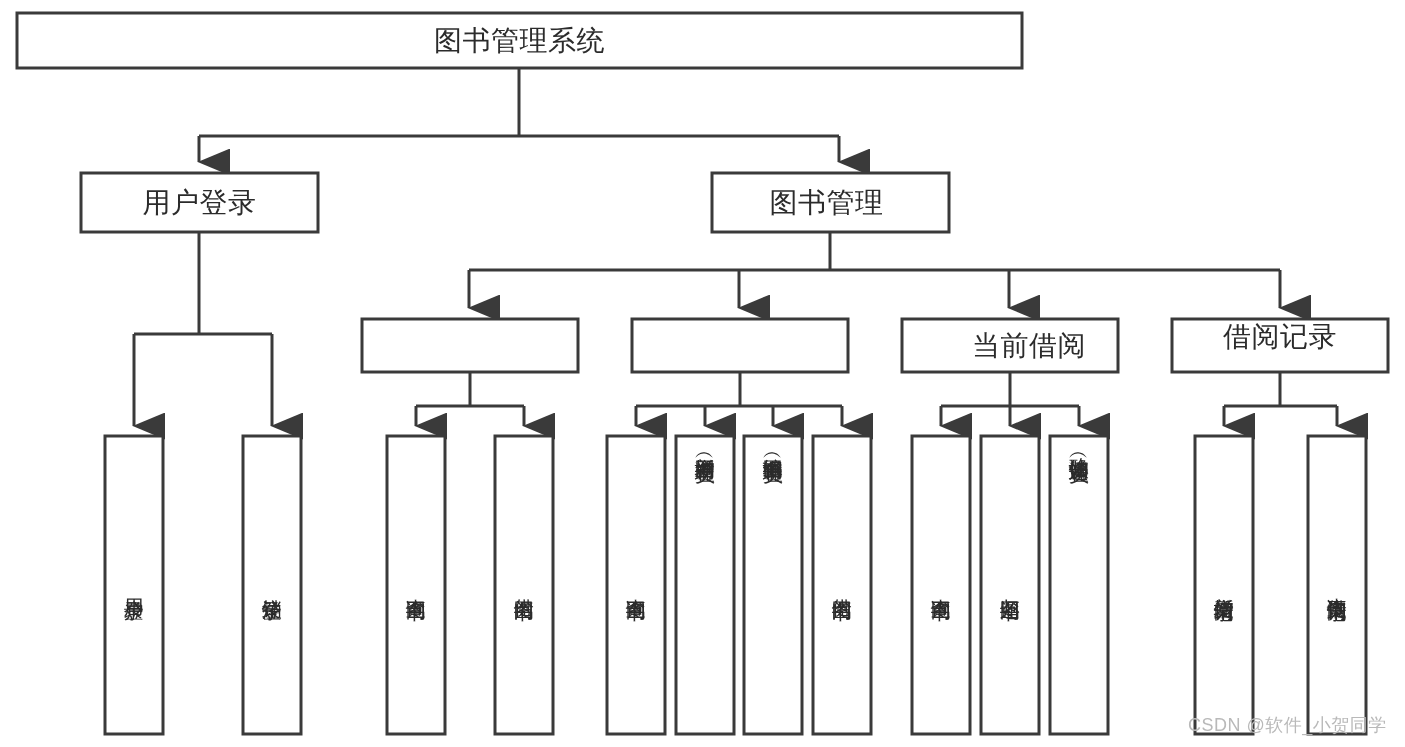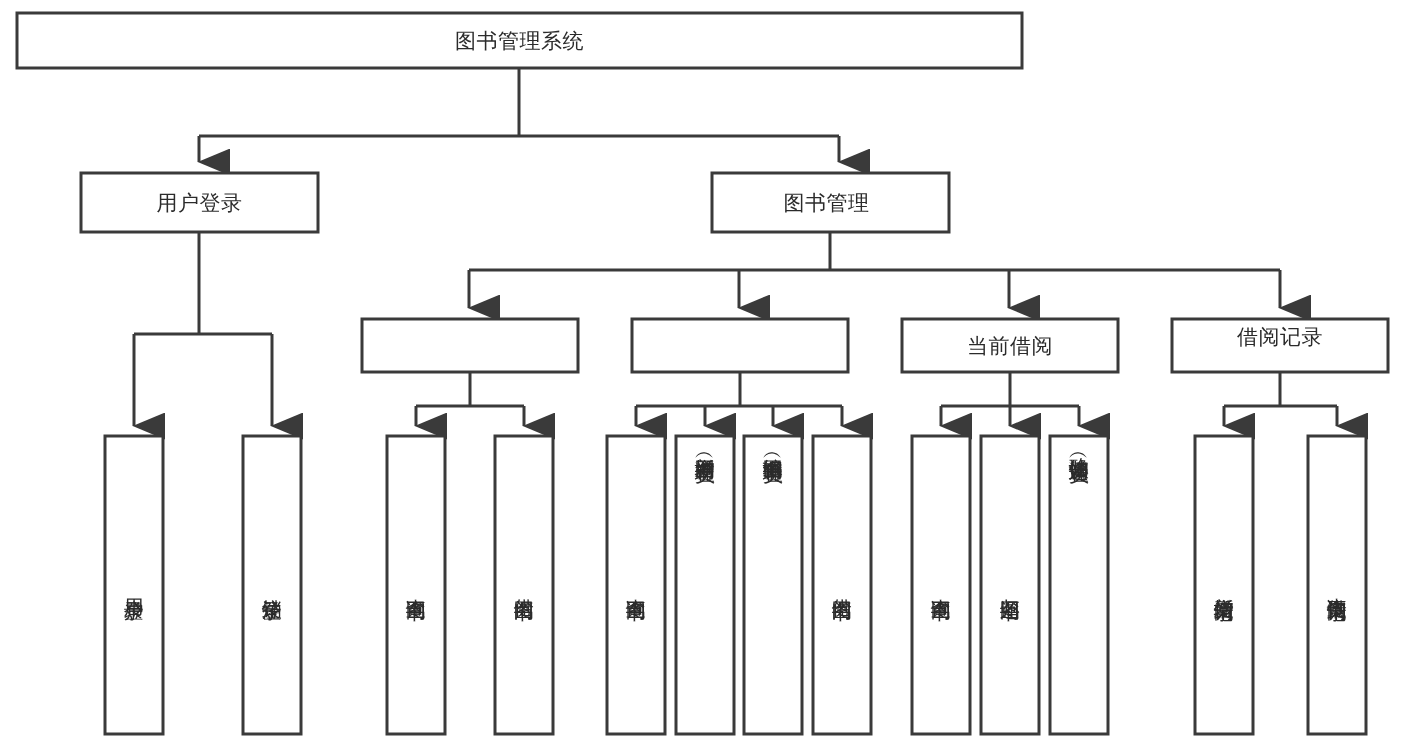--- a/index.html
+++ b/index.html
@@ -38,21 +38,21 @@
   }
   .arrow-head {
     fill: #3a3a3a;
     stroke: none;
   }
   .node-label-h {
     position: absolute;
     display: flex;
     align-items: center;
     justify-content: center;
-    font-size: 21px;
+    font-size: 28px;
     color: #2b2b2b;
     letter-spacing: 0.5px;
     white-space: nowrap;
     pointer-events: none;
   }
   .node-label-v {
     position: absolute;
     display: flex;
     align-items: center;
     justify-content: center;
@@ -155,21 +155,21 @@
   </svg>
 
   <div class="node-label-h" style="left:17px; top:13px; width:1005px; height:55px;">图书管理系统</div>
 
   <div class="node-label-h" style="left:81px; top:173px; width:237px; height:59px;">用户登录</div>
 
   <div class="node-label-h" style="left:708px; top:173px; width:237px; height:59px;">图书管理</div>
 
 
 
-  <div class="node-label-h" style="left:902px; top:319px; width:216px; height:53px;">当前借阅</div>
+  <div class="node-label-h" style="left:902px; top:319px; width:216px; height:53px;padding-left:19px;">当前借阅</div>
 
   <div class="node-label-h" style="left:1172px; top:319px; width:216px; height:35px;">借阅记录</div>
 
   <div class="node-label-v" style="left:105px; top:436px; width:58px; height:298px;">用户登录</div>
   <div class="node-label-v" style="left:243px; top:436px; width:58px; height:298px;">注销登录</div>
 
   <div class="node-label-v" style="left:387px; top:436px; width:58px; height:298px;">查询图书</div>
   <div class="node-label-v" style="left:495px; top:436px; width:58px; height:298px;">借阅图书</div>
 
   <div class="node-label-v" style="left:607px; top:436px; width:58px; height:298px;">查询图书</div>
@@ -177,14 +177,15 @@
   <div class="node-label-v align-top" style="left:744px; top:436px; width:58px; height:298px;">编辑图书（管理员）</div>
   <div class="node-label-v" style="left:813px; top:436px; width:58px; height:298px;">借阅图书</div>
 
   <div class="node-label-v" style="left:912px; top:436px; width:58px; height:298px;">查询图书</div>
   <div class="node-label-v" style="left:981px; top:436px; width:58px; height:298px;">归还图书</div>
   <div class="node-label-v align-top" style="left:1050px; top:436px; width:58px; height:298px;">确认归还（管理员）</div>
 
   <div class="node-label-v" style="left:1195px; top:436px; width:58px; height:298px;">新增借阅记录</div>
   <div class="node-label-v" style="left:1308px; top:436px; width:58px; height:298px;">查询借阅记录</div>
 
+  <div class="watermark">CSDN @软件_小贺同学</div>
 
 </div>
 
 </body></html>

